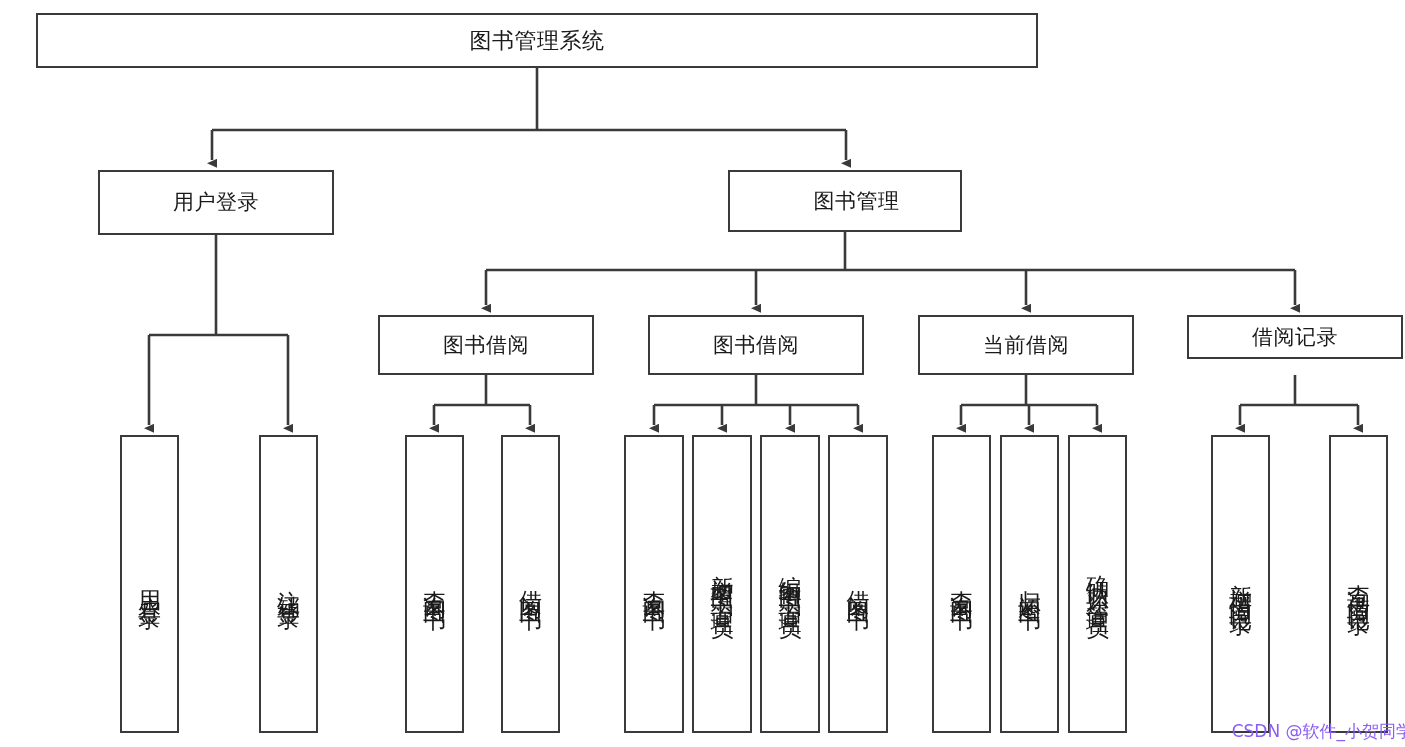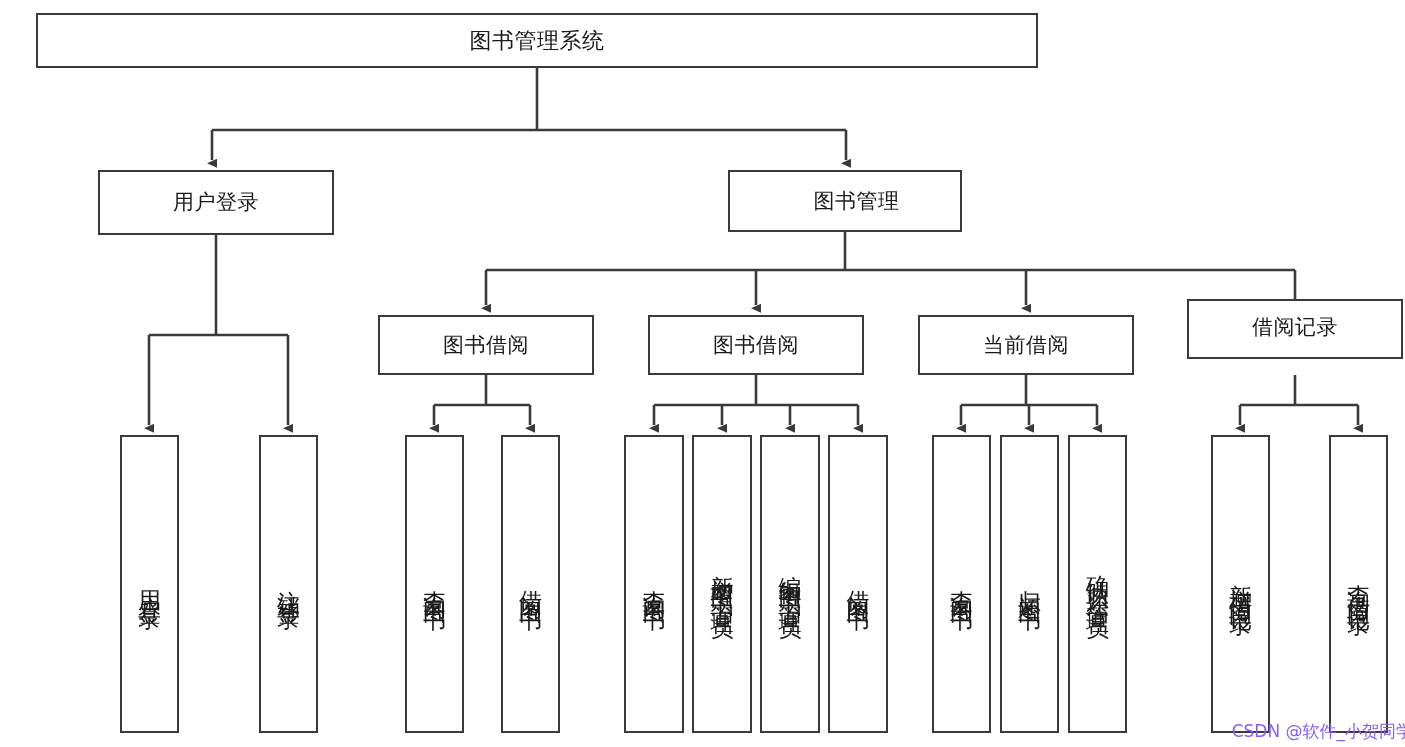--- a/index.html
+++ b/index.html
@@ -148,21 +148,21 @@
   </div>
 
   <div class="node horiz" style="left:902px; top:315px; width:216px; height:60px;">
     <span class="node-label">当前借阅</span>
   </div>
 
   <div class="node horiz" style="left:632px; top:315px; width:216px; height:60px;">
     <span class="node-label">图书借阅</span>
   </div>
 
-  <div class="node horiz" style="left:1171px; top:299px; width:216px; height:60px;font-family:Liberation Mono, monospace;">
+  <div class="node horiz" style="left:1171px; top:315px; width:216px; height:44px;">
     <span class="node-label">借阅记录</span>
   </div>
 
   <div class="node vert" style="left:104px; top:435px; width:59px; height:298px;">
     <span class="node-label">用户登录</span>
   </div>
 
   <div class="node vert" style="left:243px; top:435px; width:59px; height:298px;">
     <span class="node-label">注销登录</span>
   </div>

